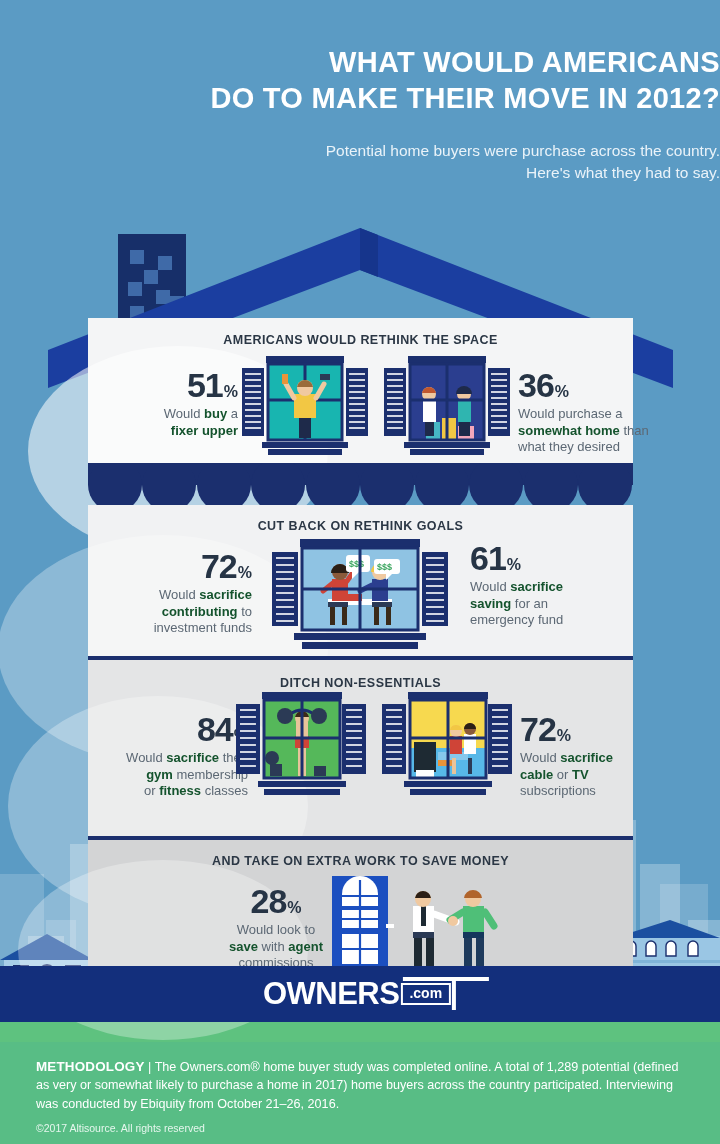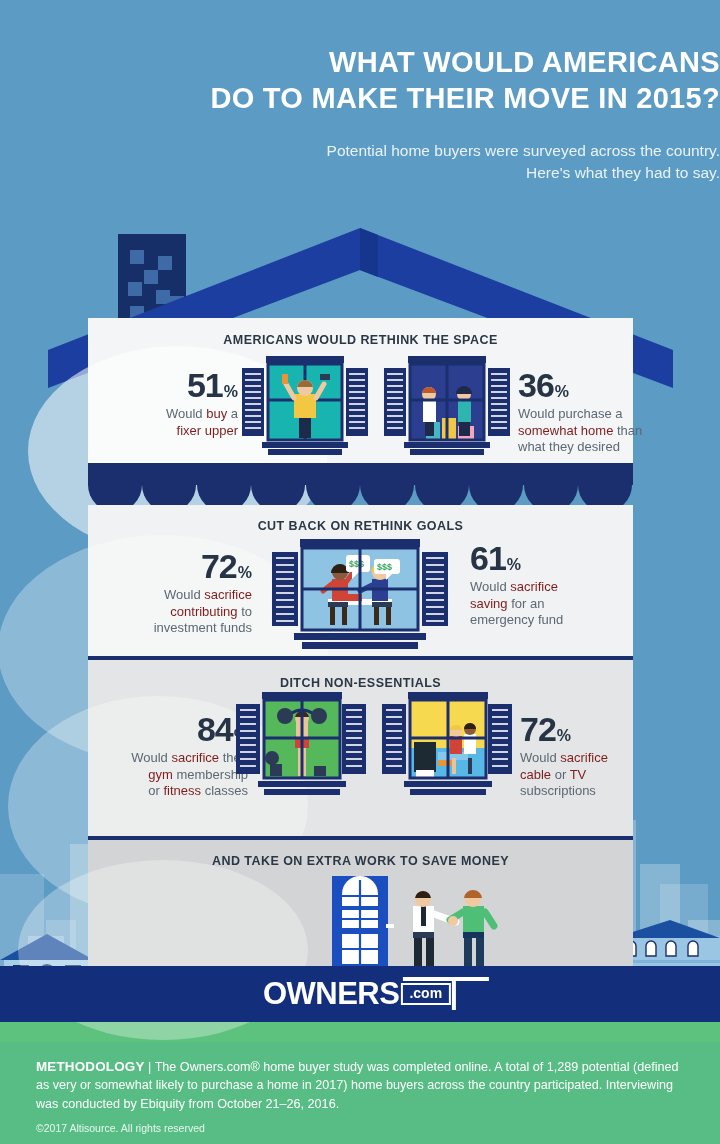--- a/index.html
+++ b/index.html
@@ -56,21 +56,21 @@
     position:absolute; left:0; width:545px; text-align:center;
     color:#2b3745; font-size:12.5px; font-weight:bold; letter-spacing:.45px;
   }
 
   
   .stat { position:absolute; }
   .pct { color:#263445; font-weight:bold; line-height:1; white-space:nowrap; }
   .pct .n { font-size:34px; letter-spacing:-1px; }
   .pct .s { font-size:16px; font-weight:bold; margin-left:1px; }
   .cap { color:#5c6874; font-size:13px; line-height:16.5px; margin-top:4px; }
-  .cap b { color:#7f1d1d; font-weight:normal; }
+  .cap b { color:#14532d; font-weight:bold; }
   .ta-r { text-align:right; }
   .ta-l { text-align:left; }
   .ta-c { text-align:center; }
 
   
   .brandbar { position:absolute; left:0; top:966px; width:720px; height:56px; background:#132f7c; }
   .logo-wrap { position:absolute; left:50%; top:12px; transform:translateX(-50%); display:flex; align-items:center; }
   .logo-word { color:#fff; font-size:31px; font-weight:bold; letter-spacing:-.5px; line-height:31px; }
   .logo-sign { position:relative; margin-left:1px; }
   .logo-sign .plank { position:absolute; left:2px; top:-5px; width:86px; height:4px; background:#fff; }
@@ -183,24 +183,24 @@
     <rect x="54" y="78" width="40" height="22" fill="#ffffff" stroke="#1b2f6e" stroke-width="1.5"></rect>
     <polygon points="48,80 74,68 100,80" fill="#1b3e8c"></polygon>
     <ellipse cx="12" cy="94" rx="16" ry="8" fill="#5ec27f"></ellipse>
     <rect x="14" y="80" width="3" height="16" fill="#8a6a3a"></rect>
     <circle cx="16" cy="76" r="11" fill="#3fae6e"></circle>
   </svg>
 
   <div class="header">
     <div class="title">
       <div>WHAT WOULD AMERICANS</div>
-      <div>DO TO MAKE THEIR MOVE IN 2015?</div>
+      <div>DO TO MAKE THEIR MOVE IN 2012?</div>
     </div>
     <div class="subtitle">
-      <div>Potential home buyers were surveyed across the country.</div>
+      <div>Potential home buyers were purchase across the country.</div>
       <div>Here's what they had to say.</div>
     </div>
   </div>
 
   <div class="house">
 
     <div class="chimney">
       <i style="left:12px;top:16px"></i>
         <i style="left:40px;top:22px"></i>
       <i style="left:26px;top:36px"></i>
@@ -551,20 +551,26 @@
         </div>
         <div class="cap">Would <b>sacrifice</b><br><b>cable</b> or <b>TV</b><br>subscriptions</div>
       </div>
     </div>
     <div class="rule" style="top:518px"></div>
 
     <div class="floor floor-4">
       <div class="sheen-d sheen" style="left:-70px;top:20px;width:290px;height:180px;"></div>
       <div class="sec-title" style="top:14px">AND TAKE ON EXTRA WORK TO SAVE MONEY</div>
 
+      <div class="stat ta-c" style="left:120px;top:44px;width:136px">
+        <div class="pct">
+          <span class="n">28</span><span class="s">%</span>
+        </div>
+        <div class="cap">Would look to<br><b>save</b> with <b>agent</b><br>commissions</div>
+      </div>
 
       <svg style="position:absolute;left:240px;top:36px;width:172px;height:92px" viewBox="0 0 172 92">
         <rect x="4" y="0" width="56" height="92" fill="#1b4fc0"></rect>
         <path d="M14 30 v-12 a18 18 0 0 1 36 0 v12 z" fill="#ffffff"></path>
         <rect x="14" y="34" width="36" height="18" fill="#ffffff"></rect>
         <rect x="14" y="58" width="36" height="30" fill="#ffffff"></rect>
         <g stroke="#1b4fc0" stroke-width="2.2">
           <line x1="32" y1="4" x2="32" y2="30"></line>
             <line x1="14" y1="20" x2="50" y2="20"></line>
           <line x1="32" y1="34" x2="32" y2="52"></line>

